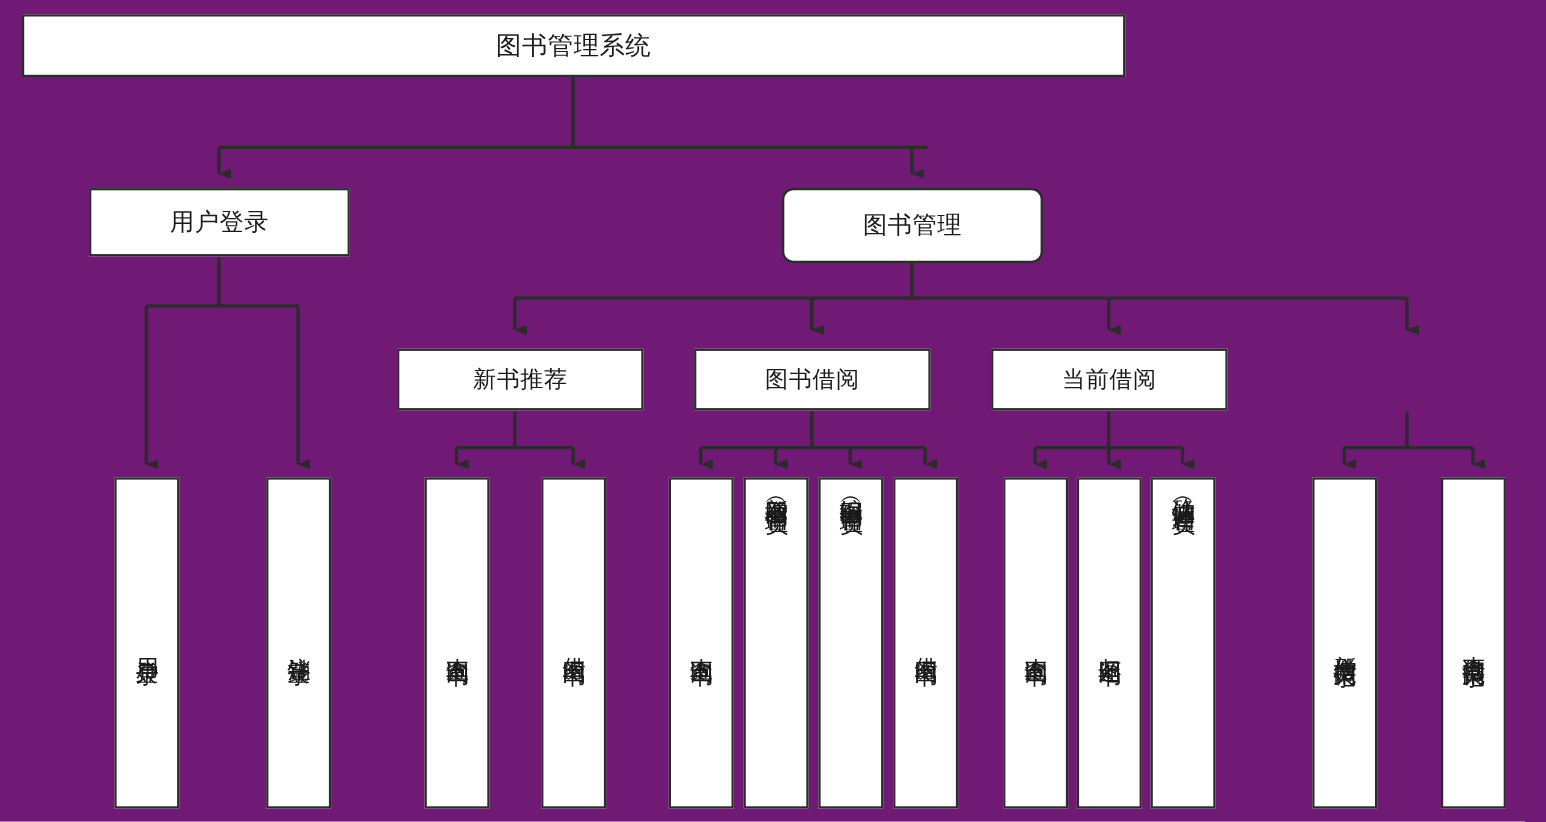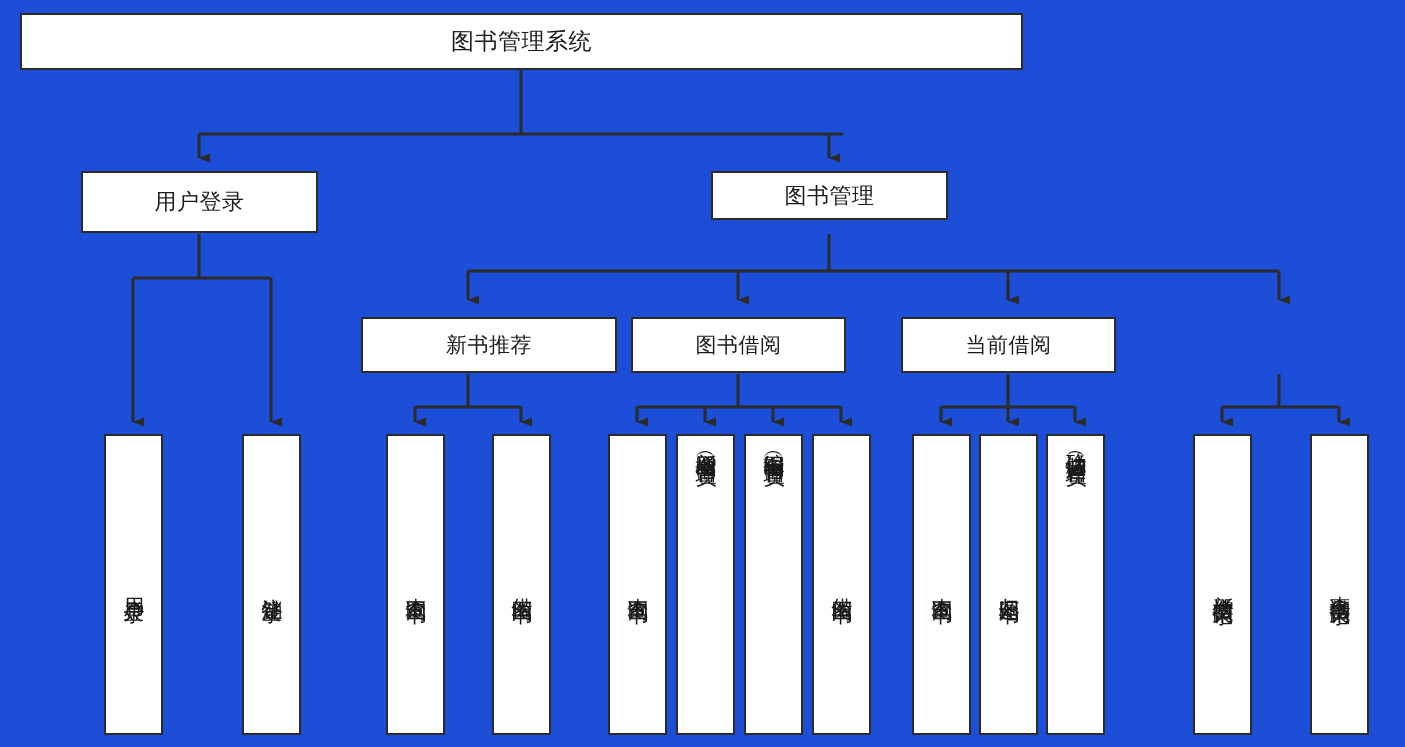--- a/index.html
+++ b/index.html
@@ -7,21 +7,21 @@
     padding: 0;
     background: #ffffff;
   }
   body {
     font-family: "DejaVu Sans", "Liberation Sans", sans-serif;
   }
   #diagram-root {
     position: relative;
     width: 1405px;
     height: 747px;
-    background: #1d4ed8;
+    background: #701a75;
     overflow: hidden;
   }
   #svg-layer {
     position: absolute;
     left: 0;
     top: 0;
     width: 1405px;
     height: 747px;
   }
   .node {
@@ -124,25 +124,25 @@
     </g>
   </svg>
 
   <div class="node root" style="left:20px; top:13px; width:1003px; height:57px;">
     <span class="node-label">图书管理系统</span>
   </div>
 
   <div class="node level1" style="left:81px; top:171px; width:237px; height:62px;">
     <span class="node-label">用户登录</span>
   </div>
-  <div class="node level1" style="left:711px; top:171px; width:237px; height:49px;">
+  <div class="node level1" style="left:711px; top:171px; width:237px; height:68px;border-radius:10px;">
     <span class="node-label">图书管理</span>
   </div>
 
-  <div class="node level2" style="left:361px; top:317px; width:256px; height:56px;">
+  <div class="node level2" style="left:361px; top:317px; width:224px; height:56px;">
     <span class="node-label">新书推荐</span>
   </div>
   <div class="node level2" style="left:631px; top:317px; width:215px; height:56px;">
     <span class="node-label">图书借阅</span>
   </div>
   <div class="node level2" style="left:901px; top:317px; width:215px; height:56px;">
     <span class="node-label">当前借阅</span>
   </div>
 
   <div class="node leaf center-text" style="left:104px; top:434px; width:59px; height:301px;">

